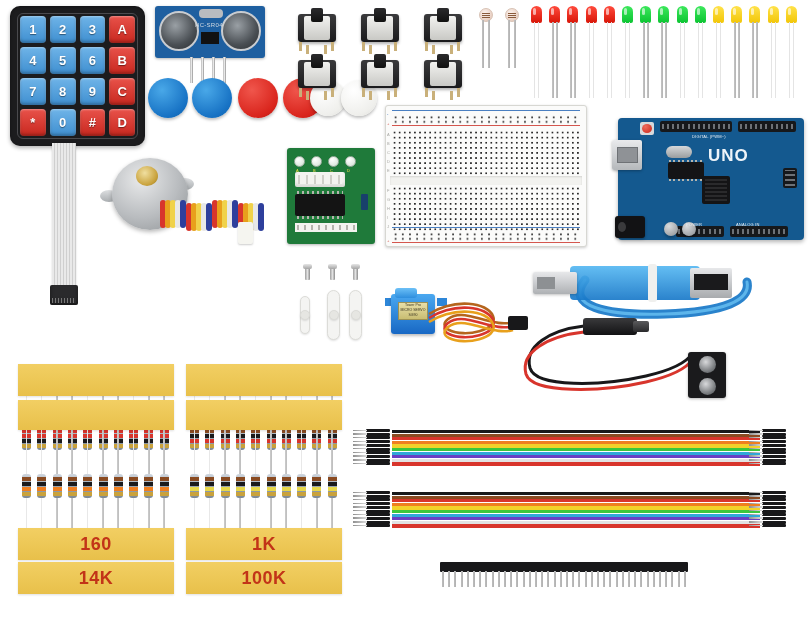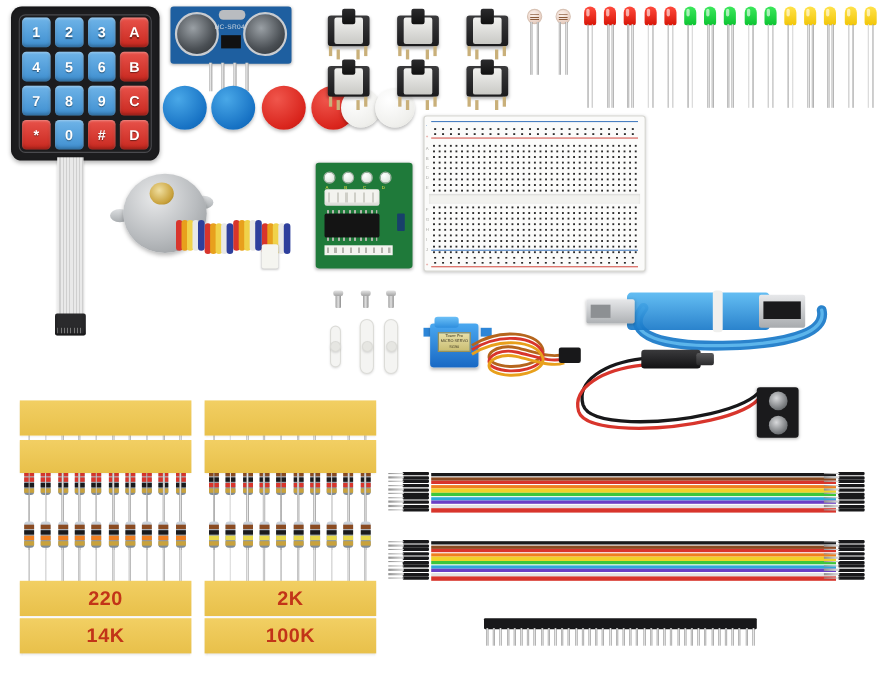--- a/index.html
+++ b/index.html
@@ -498,20 +498,39 @@
         <span style="left: 67px; top: 0px; background: rgb(232, 232, 232);"></span>
         <span style="left: 93px; top: 3px; background: rgb(232, 232, 232);"></span>
         <span style="left: 20px; top: 0px; background: rgb(46, 63, 156);"></span>
         <span style="left: 46px; top: 3px; background: rgb(46, 63, 156);"></span>
         <span style="left: 72px; top: 0px; background: rgb(46, 63, 156);"></span>
         <span style="left: 98px; top: 3px; background: rgb(46, 63, 156);"></span>
       </div>
   </div>
   <div class="jst" style="position:absolute;left:238px;top:222px;width:15px;height:22px;background:#f5f5f0;border-radius:2px;box-shadow:0 1px 2px rgba(0,0,0,.2);"></div>
 
+  <div class="abs uno">
+    <div class="hdr" style="left:42px;top:3px;width:72px;"></div>
+    <div class="hdr" style="left:120px;top:3px;width:58px;"></div>
+    <div class="hdr" style="left:58px;bottom:3px;width:48px;"></div>
+    <div class="hdr" style="left:112px;bottom:3px;width:58px;"></div>
+    <div class="usb"></div>
+    <div class="jack"></div>
+    <div class="rst"></div>
+    <div class="xtal"></div>
+    <div class="dip"></div>
+    <div class="mcu"></div>
+    <div class="icsp"></div>
+    <div class="cap" style="left:46px;"></div>
+    <div class="cap" style="left:64px;"></div>
+    <div class="brand">UNO</div>
+    <div class="txt" style="left:74px;top:16px;">DIGITAL (PWM~)</div>
+    <div class="txt" style="left:68px;bottom:13px;">POWER</div>
+    <div class="txt" style="left:118px;bottom:13px;">ANALOG IN</div>
+  </div>
 
   <div id="hornsScrews">
       <div class="screw" style="left: 305px; top: 266px;"></div>
       <div class="screw" style="left: 330px; top: 266px;"></div>
       <div class="screw" style="left: 353px; top: 266px;"></div>
       <div class="abs horn" style="left: 300px; top: 296px; width: 10px; height: 38px; border-radius: 5px;"></div>
       <div class="abs horn" style="left: 300px; top: 310px; width: 10px; height: 10px; border-radius: 50%; background: rgb(230, 230, 226);"></div>
       <div class="abs horn" style="left: 327px; top: 290px; width: 13px; height: 50px; border-radius: 6.5px;"></div>
       <div class="abs horn" style="left: 328.5px; top: 310px; width: 10px; height: 10px; border-radius: 50%; background: rgb(230, 230, 226);"></div>
       <div class="abs horn" style="left: 349px; top: 290px; width: 13px; height: 50px; border-radius: 6.5px;"></div>
@@ -913,22 +932,22 @@
           <b style="top:3px;background:#8a4b22;"></b>
           <b style="top:8px;background:#1a1a1c;"></b>
           <b style="top:13px;background:#e8d84a;"></b>
           <b style="top:18px;background:#c9a23c;"></b>
         </div>
       </div>
       <div class="abs tape" style="left: 18px; top: 364px; width: 156px; height: 32px;"></div>
       <div class="abs tape" style="left: 186px; top: 364px; width: 156px; height: 32px;"></div>
       <div class="abs tape" style="left: 18px; top: 400px; width: 156px; height: 30px;"></div>
       <div class="abs tape" style="left: 186px; top: 400px; width: 156px; height: 30px;"></div>
-      <div class="abs tape tape-lbl" style="left: 18px; top: 528px; width: 156px; height: 32px;">220</div>
-      <div class="abs tape tape-lbl" style="left: 186px; top: 528px; width: 156px; height: 32px;">2K</div>
+      <div class="abs tape tape-lbl" style="left: 18px; top: 528px; width: 156px; height: 32px;">160</div>
+      <div class="abs tape tape-lbl" style="left: 186px; top: 528px; width: 156px; height: 32px;">1K</div>
       <div class="abs tape tape-lbl" style="left: 18px; top: 562px; width: 156px; height: 32px;">14K</div>
       <div class="abs tape tape-lbl" style="left: 186px; top: 562px; width: 156px; height: 32px;">100K</div>
     </div>
 
   <div id="ribbons">
       <div class="ribbonw" style="left: 352px; top: 424px; width: 448px;">
         <div class="w" style="top: 6px; background: rgb(26, 26, 28);"></div>
         <div class="w" style="top: 9.6px; background: rgb(138, 75, 34);"></div>
         <div class="w" style="top: 13.2px; background: rgb(216, 53, 44);"></div>
         <div class="w" style="top: 16.8px; background: rgb(239, 127, 32);"></div>

